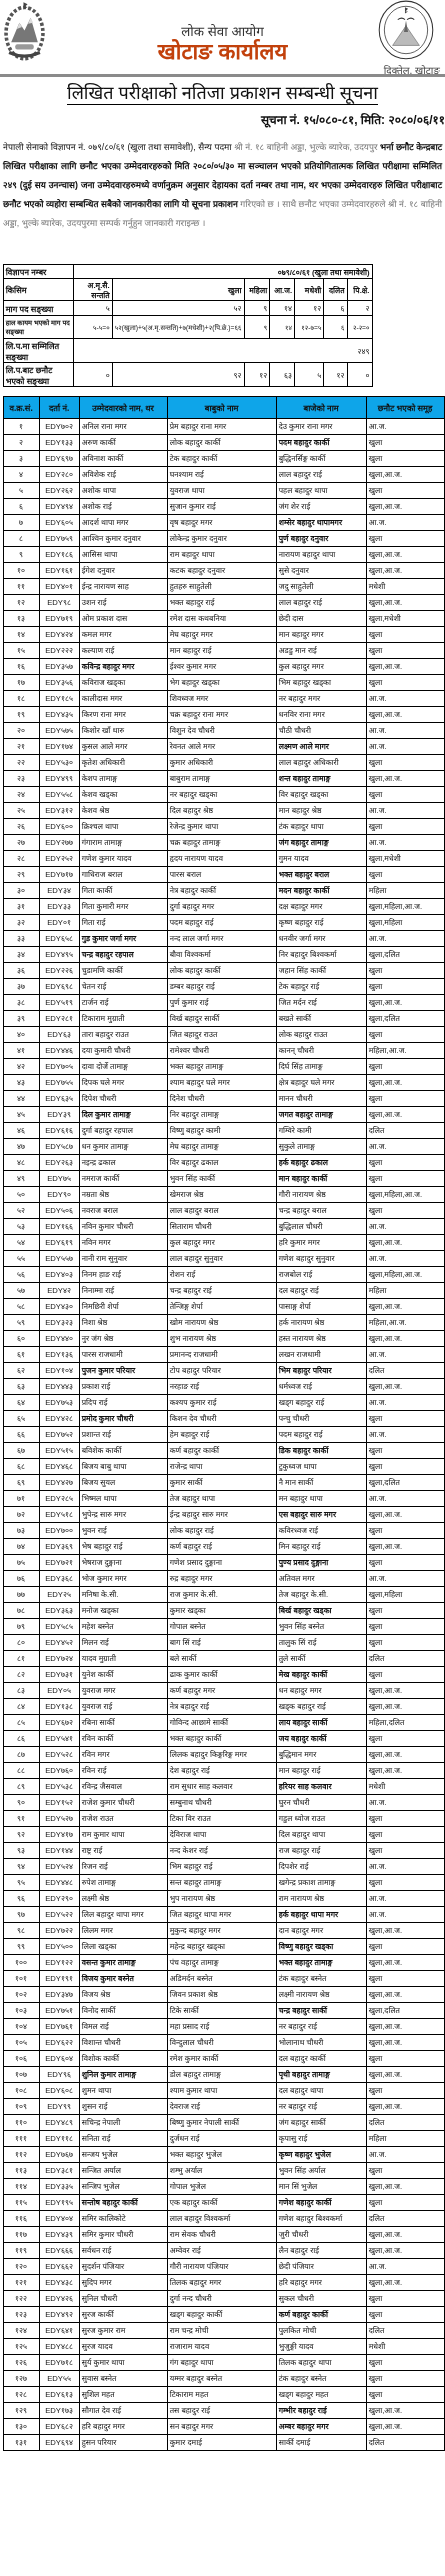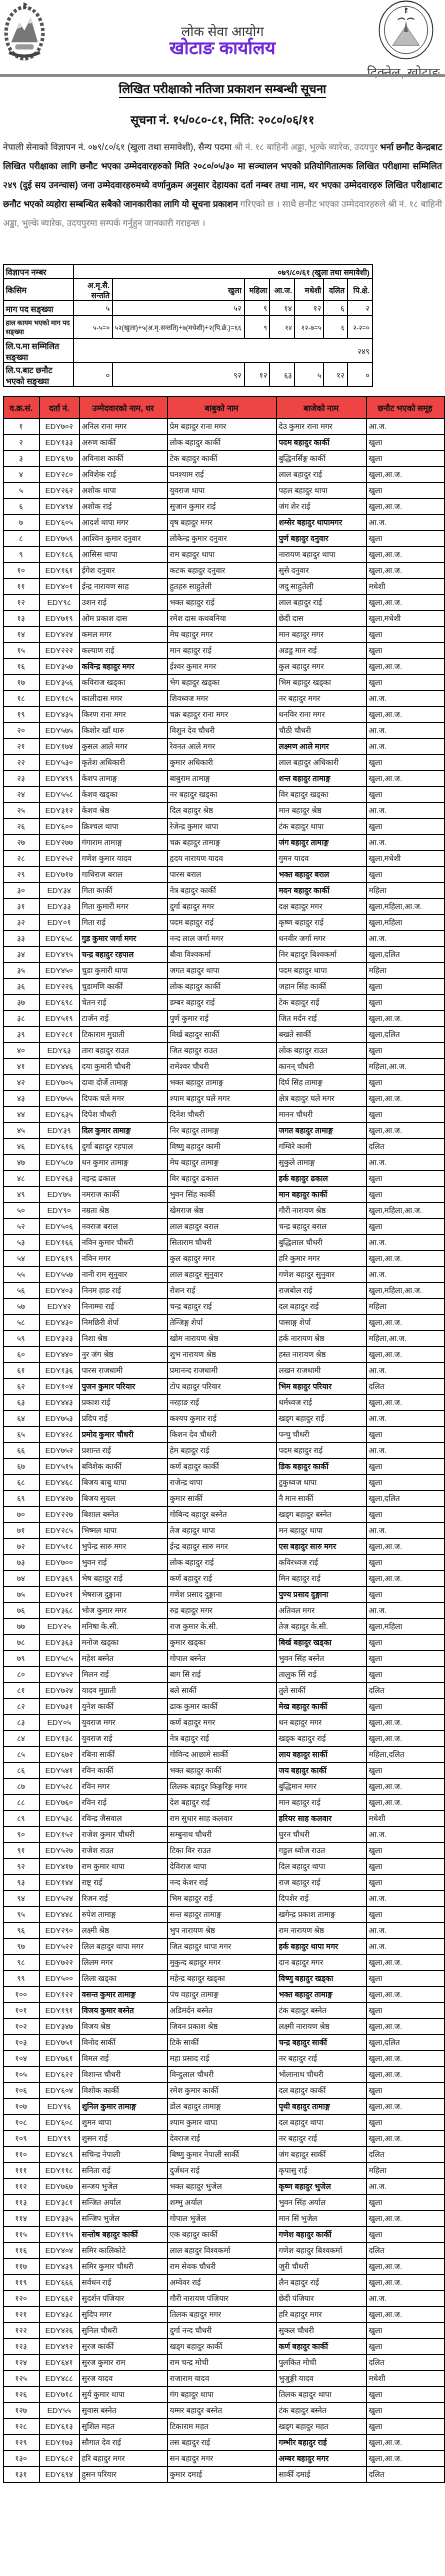--- a/index.html
+++ b/index.html
@@ -3,36 +3,36 @@
 <meta charset="utf-8">
 <style>
   html, body { margin: 0; padding: 0; background: #ffffff; }
   body { width: 445px; height: 2662px; position: relative; overflow: hidden;
          font-family: "Liberation Sans", "DejaVu Sans", sans-serif; color: #111; }
   .header { position: absolute; left: 0; top: 0; width: 445px; height: 77px; }
   .emblem { position: absolute; left: 4.1px; top: 2.1px; width: 41px; height: 59px; }
   .psc-logo { position: absolute; left: 372px; top: 0px; width: 68px; height: 61px; }
   .office-title { position: absolute; left: 0; width: 445px; text-align: center; }
   .office-line1 { top: 21.6px; font-size: 13.4px; color: #333; }
-  .office-line2 { top: 35px; font-size: 18px; color: #6d28d9; font-weight: bold; }
-  .office-loc { position: absolute; right: 5.2px; top: 63px; font-size: 13px; color: #444; }
+  .office-line2 { top: 35px; font-size: 22px; color: #c2410c; font-weight: bold; }
+  .office-loc { position: absolute; right: 5.2px; top: 63px; font-size: 10px; color: #444; }
   .rule { position: absolute; left: 0; top: 74px; width: 445px; height: 3.1px; background: #8a8a8a; }
   .notice-title { position: absolute; left: 0; top: 80px; width: 445px; text-align: center; }
-  .notice-title span { font-size: 12px; font-weight: bold; border-bottom: 1px solid #000; padding-bottom: 1px; }
-  .notice-no { position: absolute; left: 0; top: 111px; width: 445px; text-align: center; font-size: 12px; font-weight: bold; }
+  .notice-title span { font-size: 18px; font-weight: normal; border-bottom: 1px solid #000; padding-bottom: 1px; }
+  .notice-no { position: absolute; left: 0; top: 111px; width: 445px; text-align: right; font-size: 12px; font-weight: bold; }
   .para { position: absolute; left: 3.1px; top: 138px; width: 439px; font-size: 8.8px; line-height: 19px; text-align: justify; }
   .para b { font-weight: bold; }
   .para .grey { color: #777; }
   table { border-collapse: collapse; }
   .summary { position: absolute; left: 2.6px; top: 264px; width: 370px; font-size: 7.7px; }
   .summary td { border: 1px solid #000; padding: 0.5px 2.1px; text-align: right; height: 12.4px; }
   .summary td.lbl { text-align: left; font-weight: bold; font-size: 8.2px; }
   .summary tr.r4 td { height: 21.6px; font-size: 6.7px; }
   .main { position: absolute; left: 2.6px; top: 396px; width: 442px; font-size: 7.7px; table-layout: fixed; }
-  .main th { background: #ef4444; border: 0.5px solid #000; font-weight: bold; font-size: 8.2px; height: 18.5px; }
+  .main th { background: #0ea5e9; border: 0.5px solid #000; font-weight: bold; font-size: 8.2px; height: 18.5px; }
   .main td { border: 0.5px solid #000; height: 15px; padding: 0 2.1px; white-space: nowrap; overflow: hidden; }
   .main td.c { text-align: center; }
   .main td.b { font-weight: bold; margin-top: 29px; }
 </style>
 </head>
 <body>
 
 <div class="header">
   <svg class="emblem" viewBox="0 0 80 114">
     <ellipse cx="40" cy="60" rx="36" ry="50" fill="none" stroke="#555" stroke-width="7" stroke-dasharray="6 4"></ellipse>
@@ -415,28 +415,20 @@
       </tr>
       <tr>
         <td class="c">३४</td>
         <td class="c">EDY४९५</td>
         <td class="b">चन्द्र बहादुर रहपाल</td>
         <td>बौवा विश्वकर्मा</td>
         <td>निर बहादुर बिश्वकर्मा</td>
         <td>खुला,दलित</td>
       </tr>
       <tr>
-        <td class="c">३५</td>
-        <td class="c">EDY४५०</td>
-        <td>चुडा कुमारी थापा</td>
-        <td>जगत बहादुर थापा</td>
-        <td>पदम बहादुर थापा</td>
-        <td>महिला</td>
-      </tr>
-      <tr>
         <td class="c">३६</td>
         <td class="c">EDY२२६</td>
         <td>चुडामणि कार्की</td>
         <td>लोक बहादुर कार्की</td>
         <td>जहान सिंह कार्की</td>
         <td>खुला</td>
       </tr>
       <tr>
         <td class="c">३७</td>
         <td class="c">EDY६९८</td>
@@ -687,28 +679,20 @@
       </tr>
       <tr>
         <td class="c">६९</td>
         <td class="c">EDY४२७</td>
         <td>बिजय सुयल</td>
         <td>कुमार सार्की</td>
         <td>नै मान सार्की</td>
         <td>खुला,दलित</td>
       </tr>
       <tr>
-        <td class="c">७०</td>
-        <td class="c">EDY२२७</td>
-        <td>बिशाल बस्नेत</td>
-        <td>गोबिन्द बहादुर बस्नेत</td>
-        <td>खड्ग बहादुर बस्नेत</td>
-        <td>खुला</td>
-      </tr>
-      <tr>
         <td class="c">७१</td>
         <td class="c">EDY२८५</td>
         <td>भिष्मल थापा</td>
         <td>तेज बहादुर थापा</td>
         <td>मन बहादुर थापा</td>
         <td>आ.ज.</td>
       </tr>
       <tr>
         <td class="c">७२</td>
         <td class="c">EDY५१८</td>

